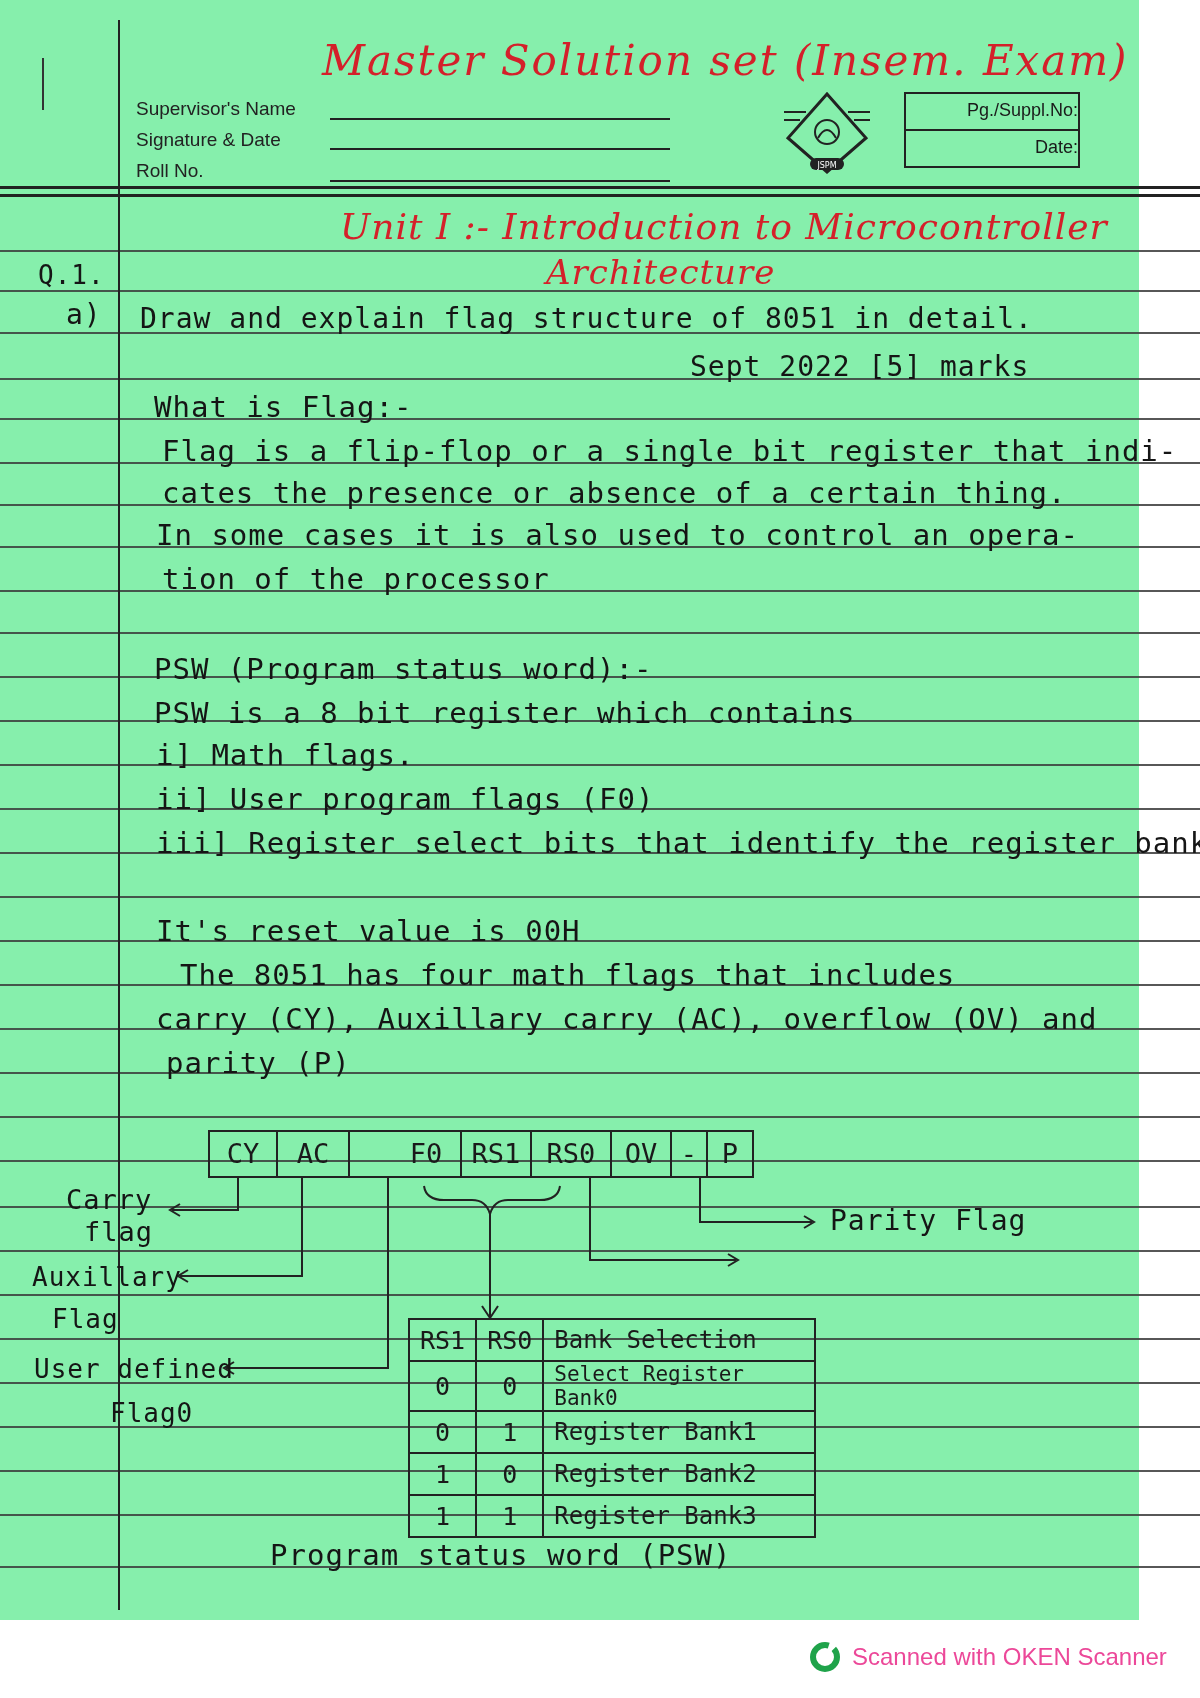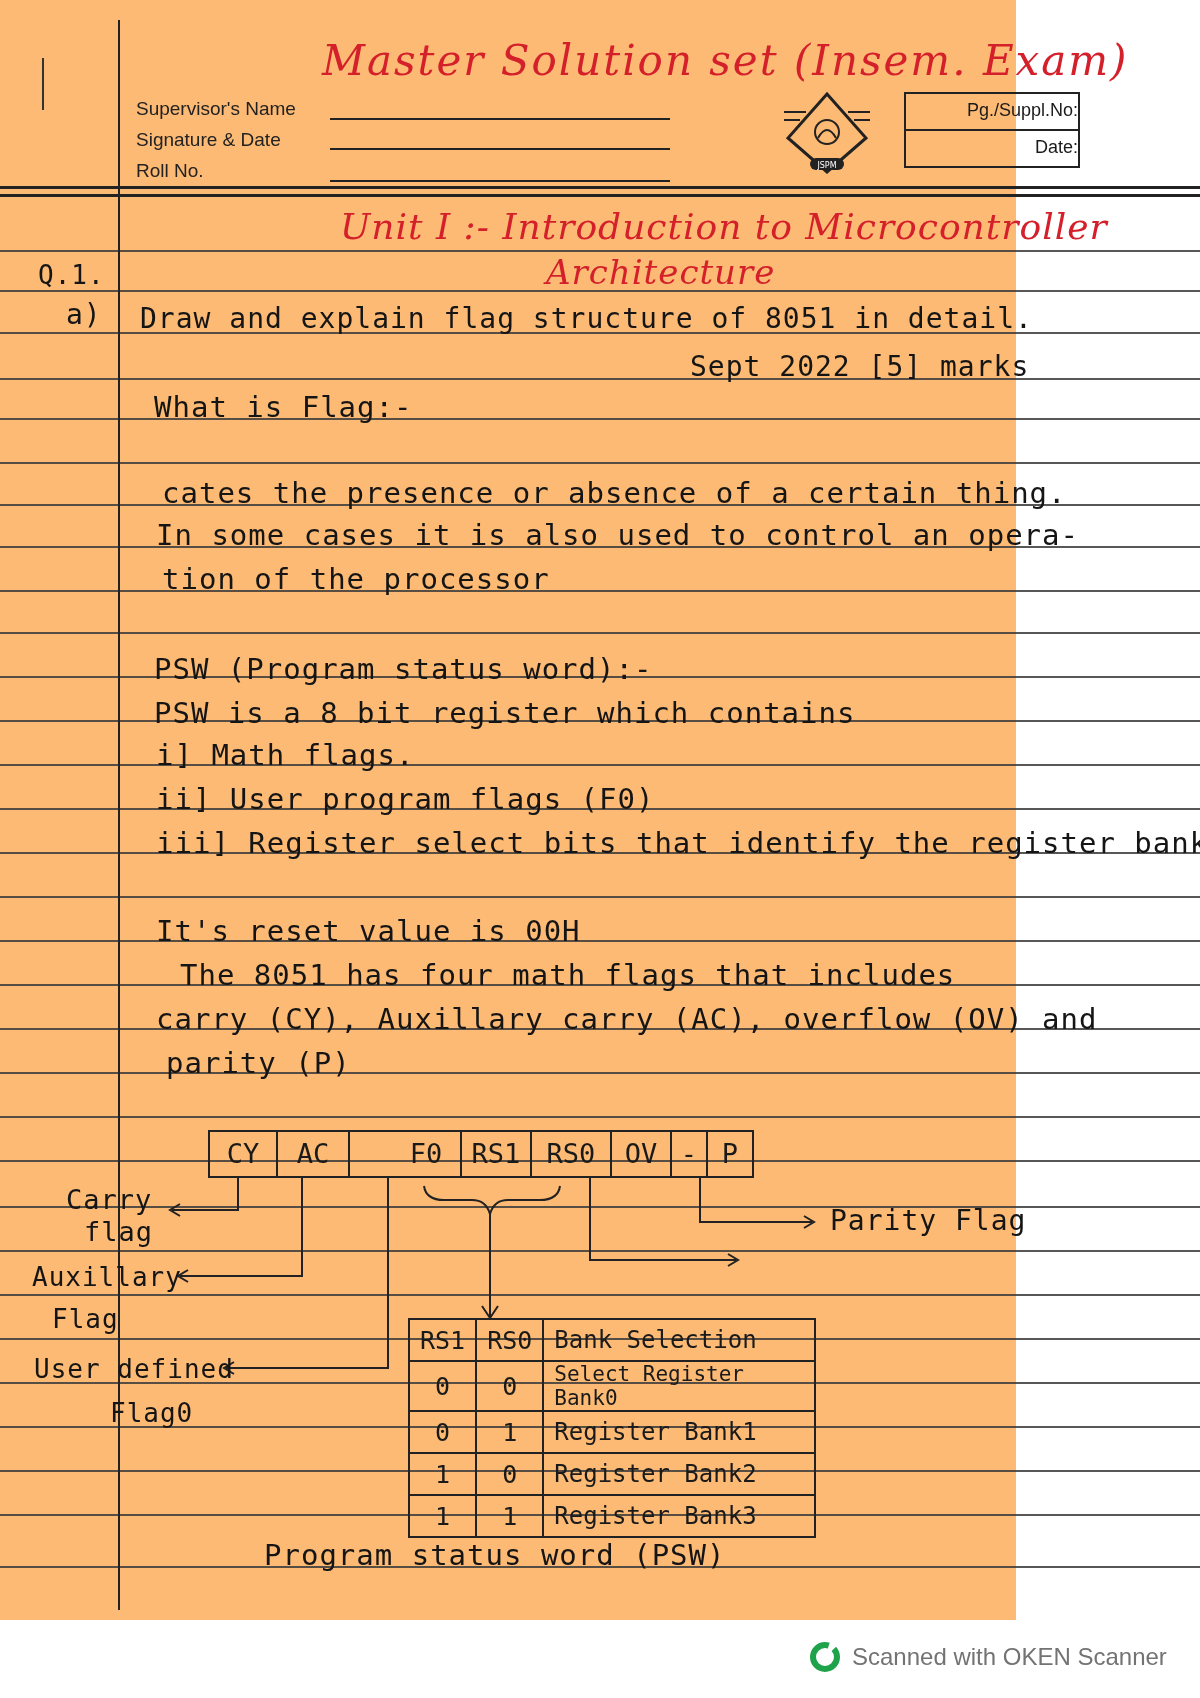--- a/index.html
+++ b/index.html
@@ -1,39 +1,39 @@
 <!DOCTYPE html>
 <html><head>
 <meta charset="utf-8">
 <style>
   html, body { margin: 0; padding: 0; background: #ffffff; }
   body { width: 1200px; height: 1698px; position: relative; overflow: hidden;
          font-family: "DejaVu Sans", sans-serif; color: #1a1a1a; }
-  .page { position: absolute; left: 0; top: 0; width: 1016px; height: 1620px; background: #fdba74; }
+  .page { position: absolute; left: 0; top: 0; width: 1139px; height: 1620px; background: #86efac; }
   .margin-line { position: absolute; left: 118px; top: 20px; width: 2px; height: 1590px; background: #222; }
   .tick { position: absolute; left: 42px; top: 58px; width: 2px; height: 52px; background: #333; }
   .rule { position: absolute; left: 0; width: 1200px; height: 2px; background: #3a3a3a; opacity: .85; }
   .rule.thick { height: 3px; background: #222; opacity: 1; }
   .hand { position: absolute; font-family: "DejaVu Sans Mono", monospace; font-size: 29px; letter-spacing: 1px; color: #151515; white-space: nowrap; }
   .red { color: #d4202a; font-family: "DejaVu Serif", serif; font-style: italic; }
   .title { left: 322px; top: 36px; font-size: 42px; letter-spacing: 2px; }
   .form-label { position: absolute; left: 136px; font-family: "Liberation Sans", sans-serif; font-size: 19px; color: #222; }
   .form-line { position: absolute; left: 330px; width: 340px; height: 2px; background: #222; }
   .logo { position: absolute; left: 784px; top: 92px; width: 86px; height: 86px; }
   .pgbox { position: absolute; left: 904px; top: 92px; width: 172px; height: 72px; border: 2px solid #222; font-family: "Liberation Sans", sans-serif; font-size: 18px; text-align: right; }
   .pgbox div { height: 35px; line-height: 33px; padding-left: 6px; }
   .pgbox div + div { border-top: 2px solid #222; }
   .regbox { position: absolute; top: 1130px; left: 208px; display: flex; border: 2px solid #222; height: 44px; }
   .regbox .cell { border-right: 2px solid #222; font-family: "DejaVu Sans Mono", monospace; font-size: 27px; line-height: 44px; text-align: center; padding: 0 6px; }
   .regbox .cell:last-child { border-right: none; }
   .banktable { position: absolute; left: 408px; top: 1318px; border-collapse: collapse; }
   .banktable td, .banktable th { border: 2px solid #222; font-family: "DejaVu Sans Mono", monospace; font-size: 25px; font-weight: normal; padding: 0 10px; height: 40px; text-align: center; }
   .banktable .desc { text-align: left; width: 250px; font-size: 24px; }
   .scanner { position: absolute; left: 808px; top: 1640px; display: flex; align-items: center; gap: 10px; }
-  .scanner-text { font-family: "Liberation Sans", sans-serif; font-size: 24px; color: #737373; }
+  .scanner-text { font-family: "Liberation Sans", sans-serif; font-size: 24px; color: #ec4899; }
   svg.overlay { position: absolute; left: 0; top: 0; }
 </style>
 </head>
 <body>
 
 <div class="page">
 
   <div class="rule thick" style="top:186px;"></div>
   <div class="rule thick" style="top:194px;"></div>
   <div class="rule" style="top:250px;"></div>
@@ -99,20 +99,21 @@
 
   <div class="hand red" style="left:340px; top:206px; font-size:36px;">Unit I :- Introduction to Microcontroller</div>
   <div class="hand red" style="left:546px; top:252px; font-size:34px;">Architecture</div>
 
   <div class="hand" style="left:38px; top:260px; font-size:26px;">Q.1.</div>
   <div class="hand" style="left:66px; top:298px; font-size:28px;">a)</div>
   <div class="hand" style="left:140px; top:302px; font-size:28px;">Draw and explain flag structure of 8051 in detail.</div>
   <div class="hand" style="left:690px; top:350px; font-size:28px;">Sept 2022  [5] marks</div>
 
   <div class="hand" style="left:154px; top:390px;">What is Flag:-</div>
+  <div class="hand" style="left:162px; top:434px;">Flag is a flip-flop or a single bit register that indi-</div>
   <div class="hand" style="left:162px; top:476px;">cates the presence or absence of a certain thing.</div>
   <div class="hand" style="left:156px; top:518px;">In some cases it is also used to control an opera-</div>
   <div class="hand" style="left:162px; top:562px;">tion of the processor</div>
 
   <div class="hand" style="left:154px; top:652px;">PSW (Program status word):-</div>
   <div class="hand" style="left:154px; top:696px;">PSW is a 8 bit register which contains</div>
   <div class="hand" style="left:156px; top:738px;">i] Math flags.</div>
   <div class="hand" style="left:156px; top:782px;">ii] User program flags (F0)</div>
   <div class="hand" style="left:156px; top:826px;">iii] Register select bits that identify the register bank</div>
   <div class="hand" style="left:156px; top:914px;">It's reset value is 00H</div>
@@ -186,21 +187,21 @@
       <td class="desc">Register Bank2</td>
     </tr>
     <tr>
       <td>1</td>
       <td>1</td>
       <td class="desc">Register Bank3</td>
     </tr>
   </tbody>
     </table>
 
-  <div class="hand" style="left:264px; top:1538px; font-size:29px;">Program status word (PSW)</div>
+  <div class="hand" style="left:270px; top:1538px; font-size:29px;">Program status word (PSW)</div>
 </div>
 
 <div class="scanner">
   <svg width="34" height="34" viewBox="0 0 34 34">
     <circle cx="17" cy="17" r="12" fill="none" stroke="#1fa34a" stroke-width="6" stroke-dasharray="60 6"></circle>
   </svg>
   <span class="scanner-text">Scanned with OKEN Scanner</span>
 </div>
 
 </body></html>

